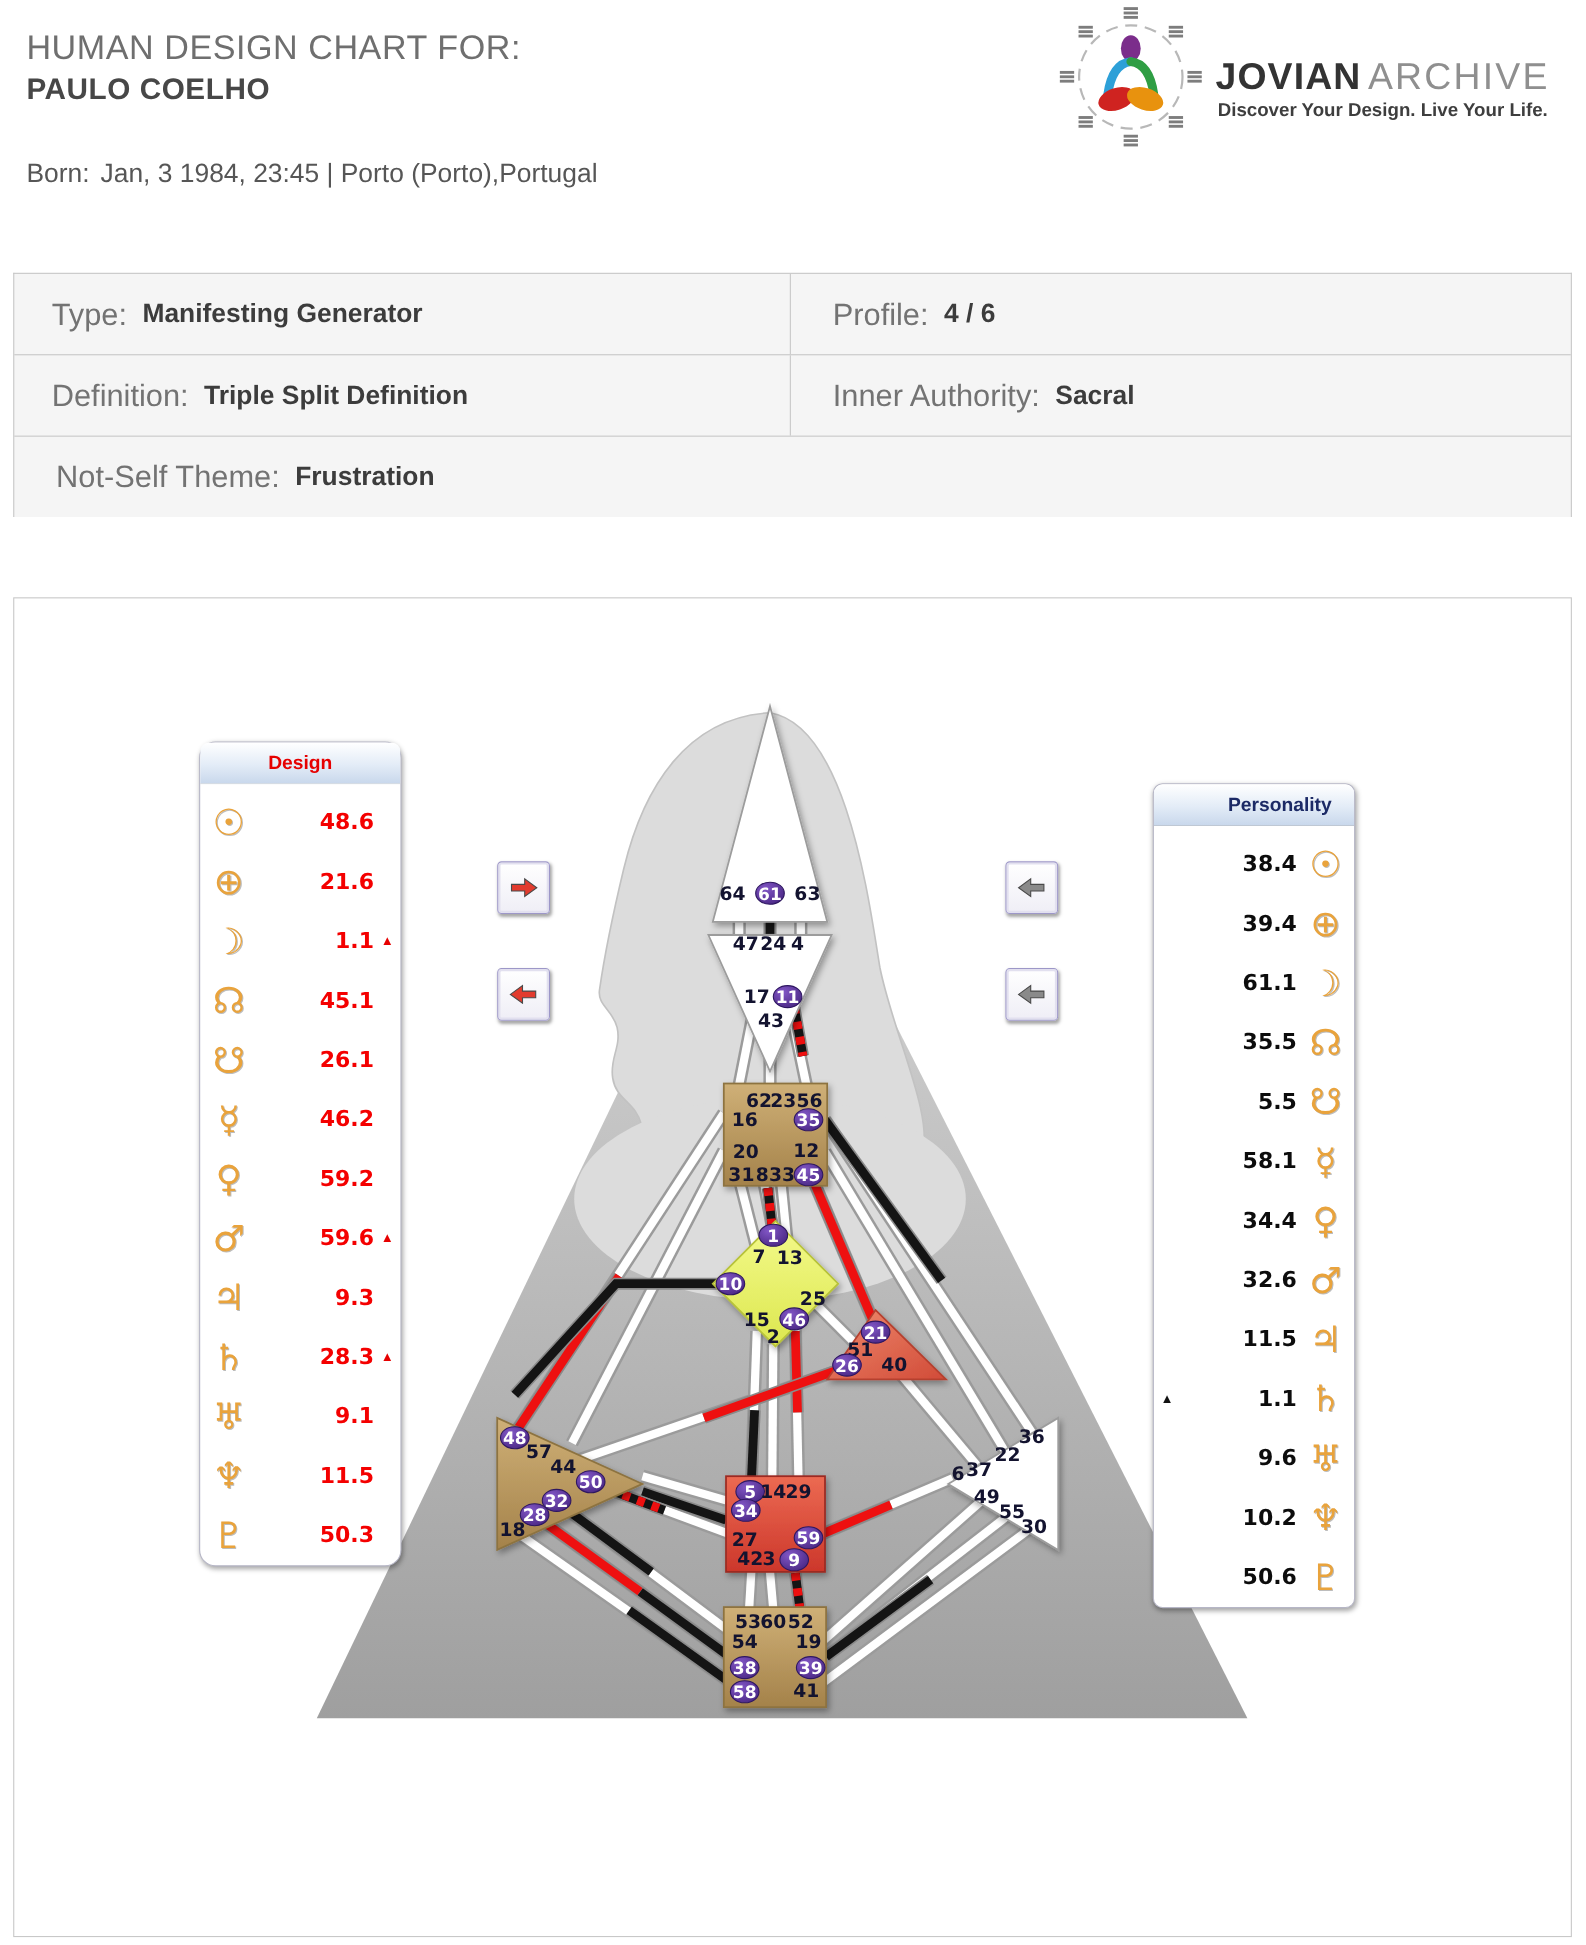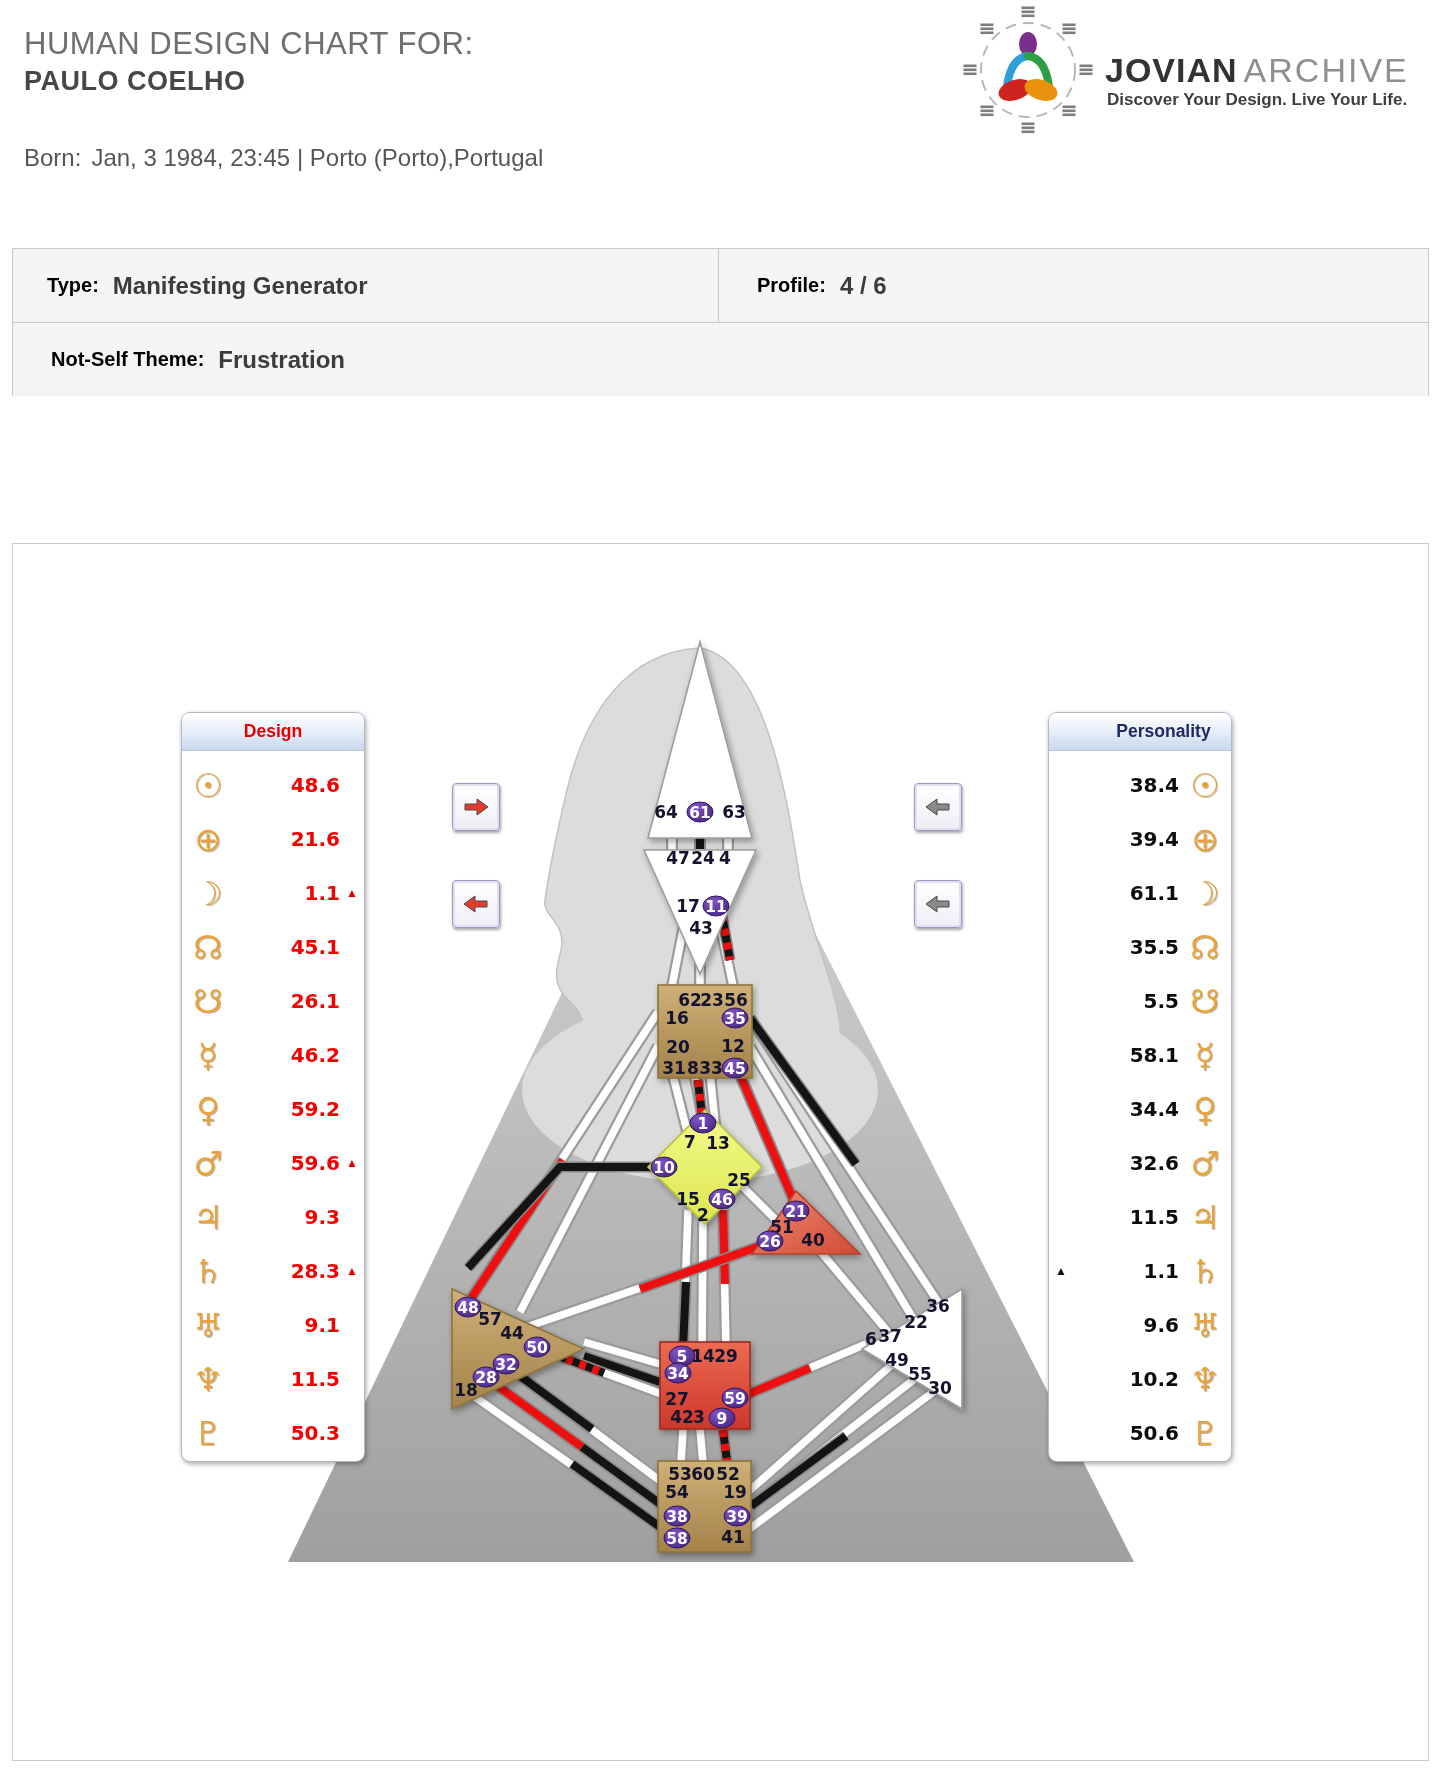--- a/index.html
+++ b/index.html
@@ -17,21 +17,21 @@
   .brand .b1{font-weight:bold;color:#333;letter-spacing:1px;}
   .brand .b2{font-weight:300;color:#8f8f8f;letter-spacing:2px;margin-left:6px;}
   .tagline{position:absolute;left:145px;top:86px;font-size:17px;font-weight:bold;color:#3e3e3e;}
   
   .props{left:12px;top:248px;width:1417px;border:1px solid #c8c8c8;border-bottom:none;background:#f5f5f5;box-sizing:border-box;}
   .prow{display:flex;height:73px;border-bottom:1px solid #c8c8c8;}
   .prow:last-child{border-bottom:none;}
   .pcell{display:flex;align-items:center;padding-left:34px;box-sizing:border-box;}
   .pcell.lft{width:706px;border-right:1px solid #c8c8c8;}
   .pcell.rgt{flex:1;padding-left:38px;}
-  .plabel{font-size:20px;color:#000000;margin-right:14px;white-space:nowrap;font-weight:bold;}
+  .plabel{font-size:28px;color:#737373;margin-right:14px;white-space:nowrap;}
   .pvalue{font-size:24px;font-weight:bold;color:#3c3c3c;white-space:nowrap;}
   
   .chart-box{left:12px;top:543px;width:1417px;height:1218px;border:1px solid #c8c8c8;box-sizing:border-box;background:#fff;}
   svg text{font-family:"DejaVu Sans","Liberation Sans",sans-serif;}
   
   .panel{width:184px;height:750px;background:#fff;border:1px solid #b6b6c6;border-radius:9px;box-shadow:1px 2px 5px rgba(0,0,0,.35);box-sizing:border-box;z-index:5;}
   .panel-head{height:37px;display:flex;align-items:center;justify-content:center;font-size:17.5px;font-weight:bold;border-bottom:1px solid #bfc8d4;border-radius:8px 8px 0 0;background:linear-gradient(#ffffff,#e3ecf7 55%,#c9d8ec);}
   .panel#design-panel .panel-head{color:#e60000;}
   .panel#personality-panel .panel-head{color:#1c2a66;padding-left:47px;}
   .panel-rows{padding-top:7px;}
@@ -97,20 +97,30 @@
 
 <div class="abs props">
   <div class="prow">
     <div class="pcell lft">
       <span class="plabel">Type:</span>
       <span class="pvalue">Manifesting Generator</span>
     </div>
     <div class="pcell rgt">
       <span class="plabel">Profile:</span>
       <span class="pvalue">4 / 6</span>
+    </div>
+  </div>
+  <div class="prow">
+    <div class="pcell lft">
+      <span class="plabel">Definition:</span>
+      <span class="pvalue">Triple Split Definition</span>
+    </div>
+    <div class="pcell rgt">
+      <span class="plabel">Inner Authority:</span>
+      <span class="pvalue">Sacral</span>
     </div>
   </div>
   <div class="prow">
     <div class="pcell rgt">
       <span class="plabel">Not-Self Theme:</span>
       <span class="pvalue">Frustration</span>
     </div>
   </div>
 </div>
 
@@ -357,21 +367,21 @@
         <text x="677" y="1522" text-anchor="middle" font-size="15.5" font-weight="bold" fill="#ffffff">38</text>
         <ellipse cx="737" cy="1516" rx="13" ry="10" fill="url(#gateg)" stroke="#2e1760" stroke-width="1"></ellipse>
         <text x="737" y="1522" text-anchor="middle" font-size="15.5" font-weight="bold" fill="#ffffff">39</text>
         <ellipse cx="677" cy="1538" rx="13" ry="10" fill="url(#gateg)" stroke="#2e1760" stroke-width="1"></ellipse>
         <text x="677" y="1544" text-anchor="middle" font-size="15.5" font-weight="bold" fill="#ffffff">58</text>
         <text x="733" y="1543" text-anchor="middle" font-size="17" font-weight="bold" fill="#13132f">41</text>
       </g>
   </svg>
 </div>
 
-<div class="abs panel" id="design-panel" style="left:181px;top:712px;">
+<div class="abs panel" id="design-panel" style="left:181px;top:674px;border-radius:15px;">
   <div class="panel-head">Design</div>
   <div class="panel-rows" id="design-rows">
       <div class="p-row">
         <span class="glyph">☉</span>
         <span class="dval">48.6</span>
         <span class="fixcol red"></span>
       </div>
       <div class="p-row">
         <span class="glyph">⊕</span>
         <span class="dval">21.6</span>

